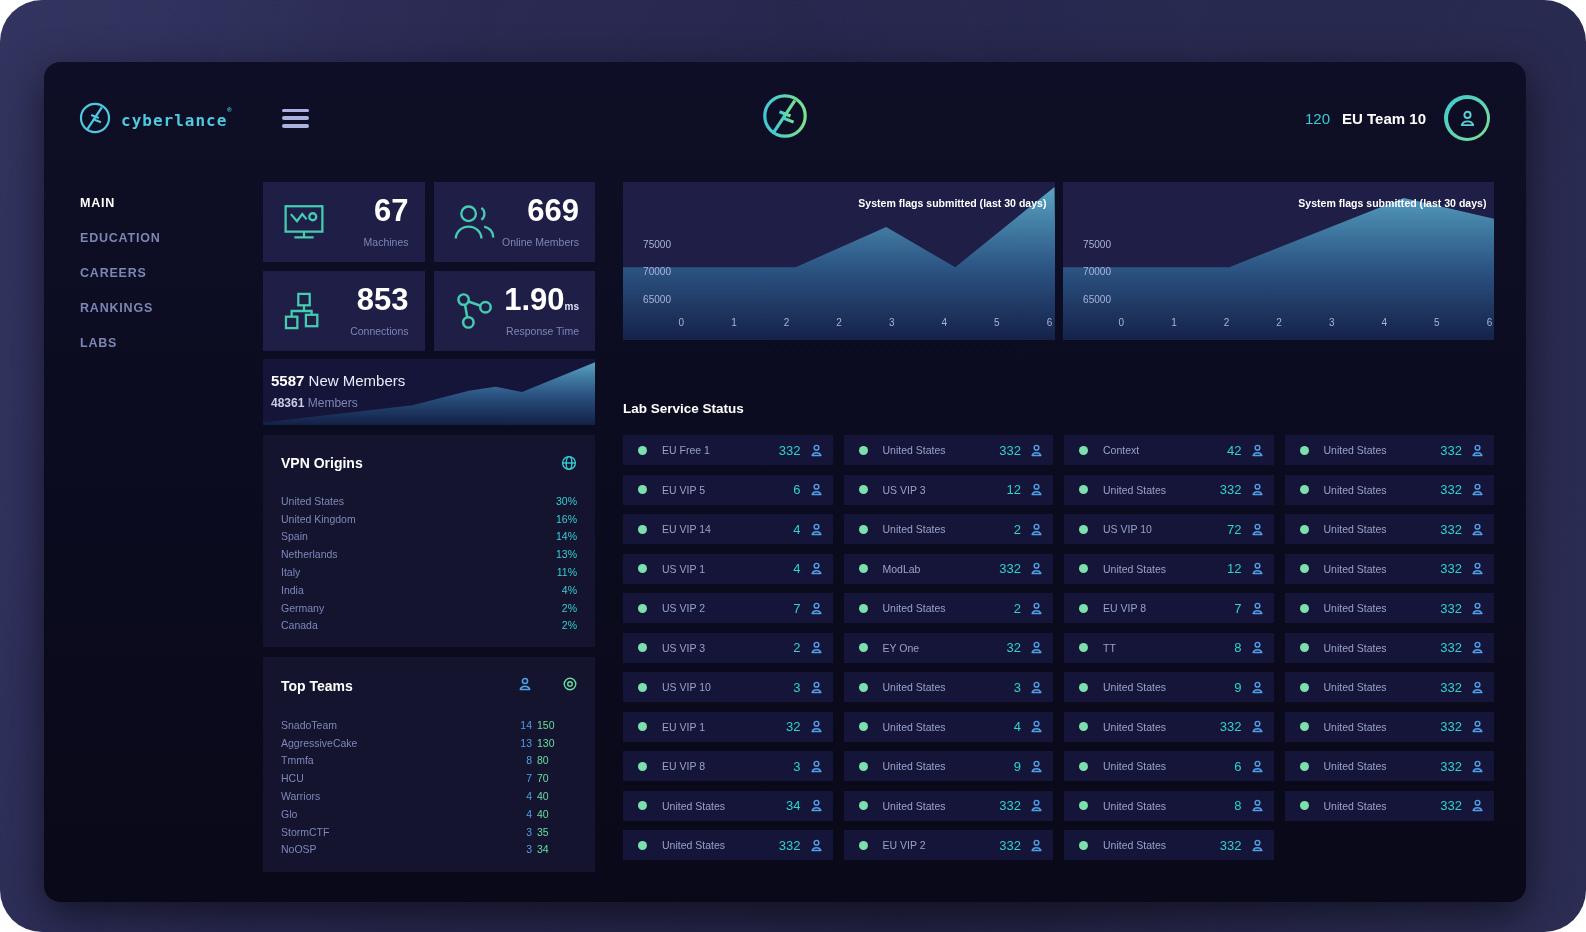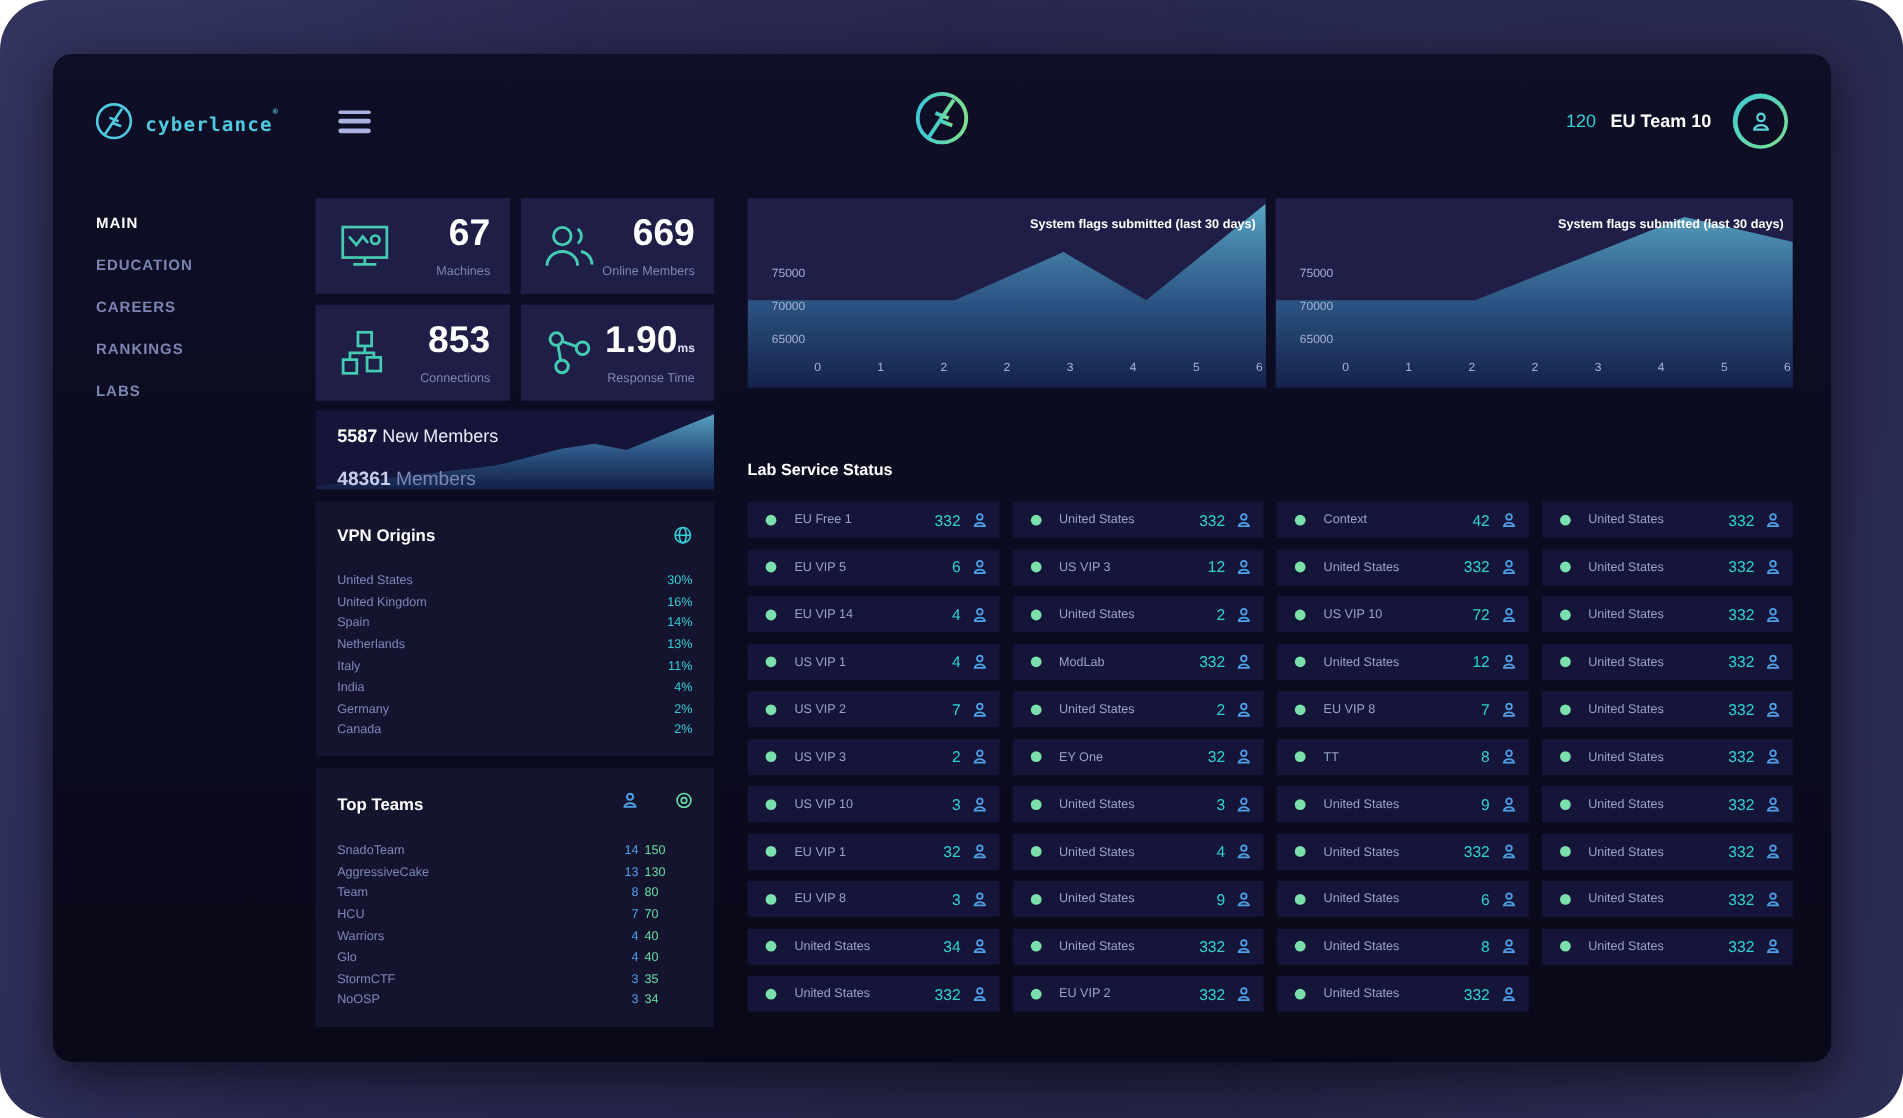--- a/index.html
+++ b/index.html
@@ -3,21 +3,21 @@
 <meta charset="utf-8">
 <style>
   html,body{margin:0;padding:0;}
   body{width:1586px;height:932px;background:#ffffff;font-family:"Liberation Sans",sans-serif;
        -webkit-font-smoothing:antialiased;overflow:hidden;}
   .stage{position:relative;width:1586px;height:932px;border-radius:42px;
          background:linear-gradient(115deg,#2e2e57 0%,#282850 35%,#232346 65%,#27274b 100%);}
   .stage::before{content:'';position:absolute;inset:0;border-radius:42px;pointer-events:none;
          background:linear-gradient(105deg,rgba(130,150,230,.06) 8%,transparent 28%),
                     linear-gradient(75deg,transparent 55%,rgba(130,150,230,.05) 78%);}
-  .window{position:absolute;left:44px;top:45px;width:1482px;height:840px;border-radius:16px;
+  .window{position:absolute;left:44px;top:62px;width:1482px;height:840px;border-radius:16px;
           background:linear-gradient(#0e0e26,#090919);box-shadow:0 12px 40px rgba(0,0,0,.55);
           overflow:hidden;}
 
   
   .win-header{display:flex;align-items:center;height:112px;padding:0 36px 0 34px;position:relative;}
   .brand{display:flex;align-items:center;gap:9px;width:204px;cursor:pointer;}
   .brand-text{font-family:"DejaVu Sans Mono",monospace;font-weight:bold;font-size:16px;
               letter-spacing:1px;color:#4fc9df;white-space:nowrap;}
   .brand-text sup{font-size:7px;vertical-align:14px;}
   .hamburger{width:27px;height:19px;display:flex;flex-direction:column;justify-content:space-between;cursor:pointer;}
@@ -47,24 +47,24 @@
   .stat-card{height:80px;background:#1e1e47;display:flex;align-items:center;padding:0 16px 0 20px;box-sizing:border-box;}
   .stat-icon{width:42px;height:38px;color:#45cbb0;flex-shrink:0;}
   .stat-text{margin-left:auto;text-align:right;}
   .stat-value{font-size:31px;font-weight:bold;color:#fff;line-height:30px;}
   .stat-unit{font-size:10px;font-weight:bold;color:#dfe3f5;}
   .stat-label{font-size:10.5px;color:#7c86b4;margin-top:3px;}
 
   
   .banner{margin-top:8px;height:66px;position:relative;background:#15153a;overflow:hidden;}
   .banner svg{position:absolute;inset:0;width:100%;height:100%;}
-  .banner-text{position:relative;padding:13px 0 0 18px;}
+  .banner-text{position:relative;padding:13px 0 0 8px;}
   .banner-line1{font-size:15px;color:#e8ebf8;}
   .banner-line1 b{color:#fff;}
-  .banner-line2{font-size:16px;color:#7c86b4;margin-top:19px;}
+  .banner-line2{font-size:12px;color:#7c86b4;margin-top:7px;}
   .banner-line2 b{color:#c7cde8;}
 
   
   .panel{background:#14142f;padding:20px 18px 14px;box-sizing:border-box;}
   .vpn-card{margin-top:10px;height:212px;}
   .teams-card{margin-top:10px;flex:1;margin-bottom:23px;}
   .panel-head{display:flex;align-items:center;}
   .panel-title{font-size:14px;font-weight:bold;color:#fff;flex:1;}
   .globe{width:16px;height:16px;color:#35ced4;}
   .hd-col-a{width:30px;text-align:right;margin-right:5px;}
@@ -316,21 +316,21 @@
     <span class="row-name">SnadoTeam</span>
     <span class="t-members">14</span>
     <span class="t-points">150</span>
   </div>
                 <div class="row">
     <span class="row-name">AggressiveCake</span>
     <span class="t-members">13</span>
     <span class="t-points">130</span>
   </div>
                 <div class="row">
-    <span class="row-name">Team</span>
+    <span class="row-name">Tmmfa</span>
     <span class="t-members">8</span>
     <span class="t-points">80</span>
   </div>
                 <div class="row">
     <span class="row-name">HCU</span>
     <span class="t-members">7</span>
     <span class="t-points">70</span>
   </div>
                 <div class="row">
     <span class="row-name">Warriors</span>

